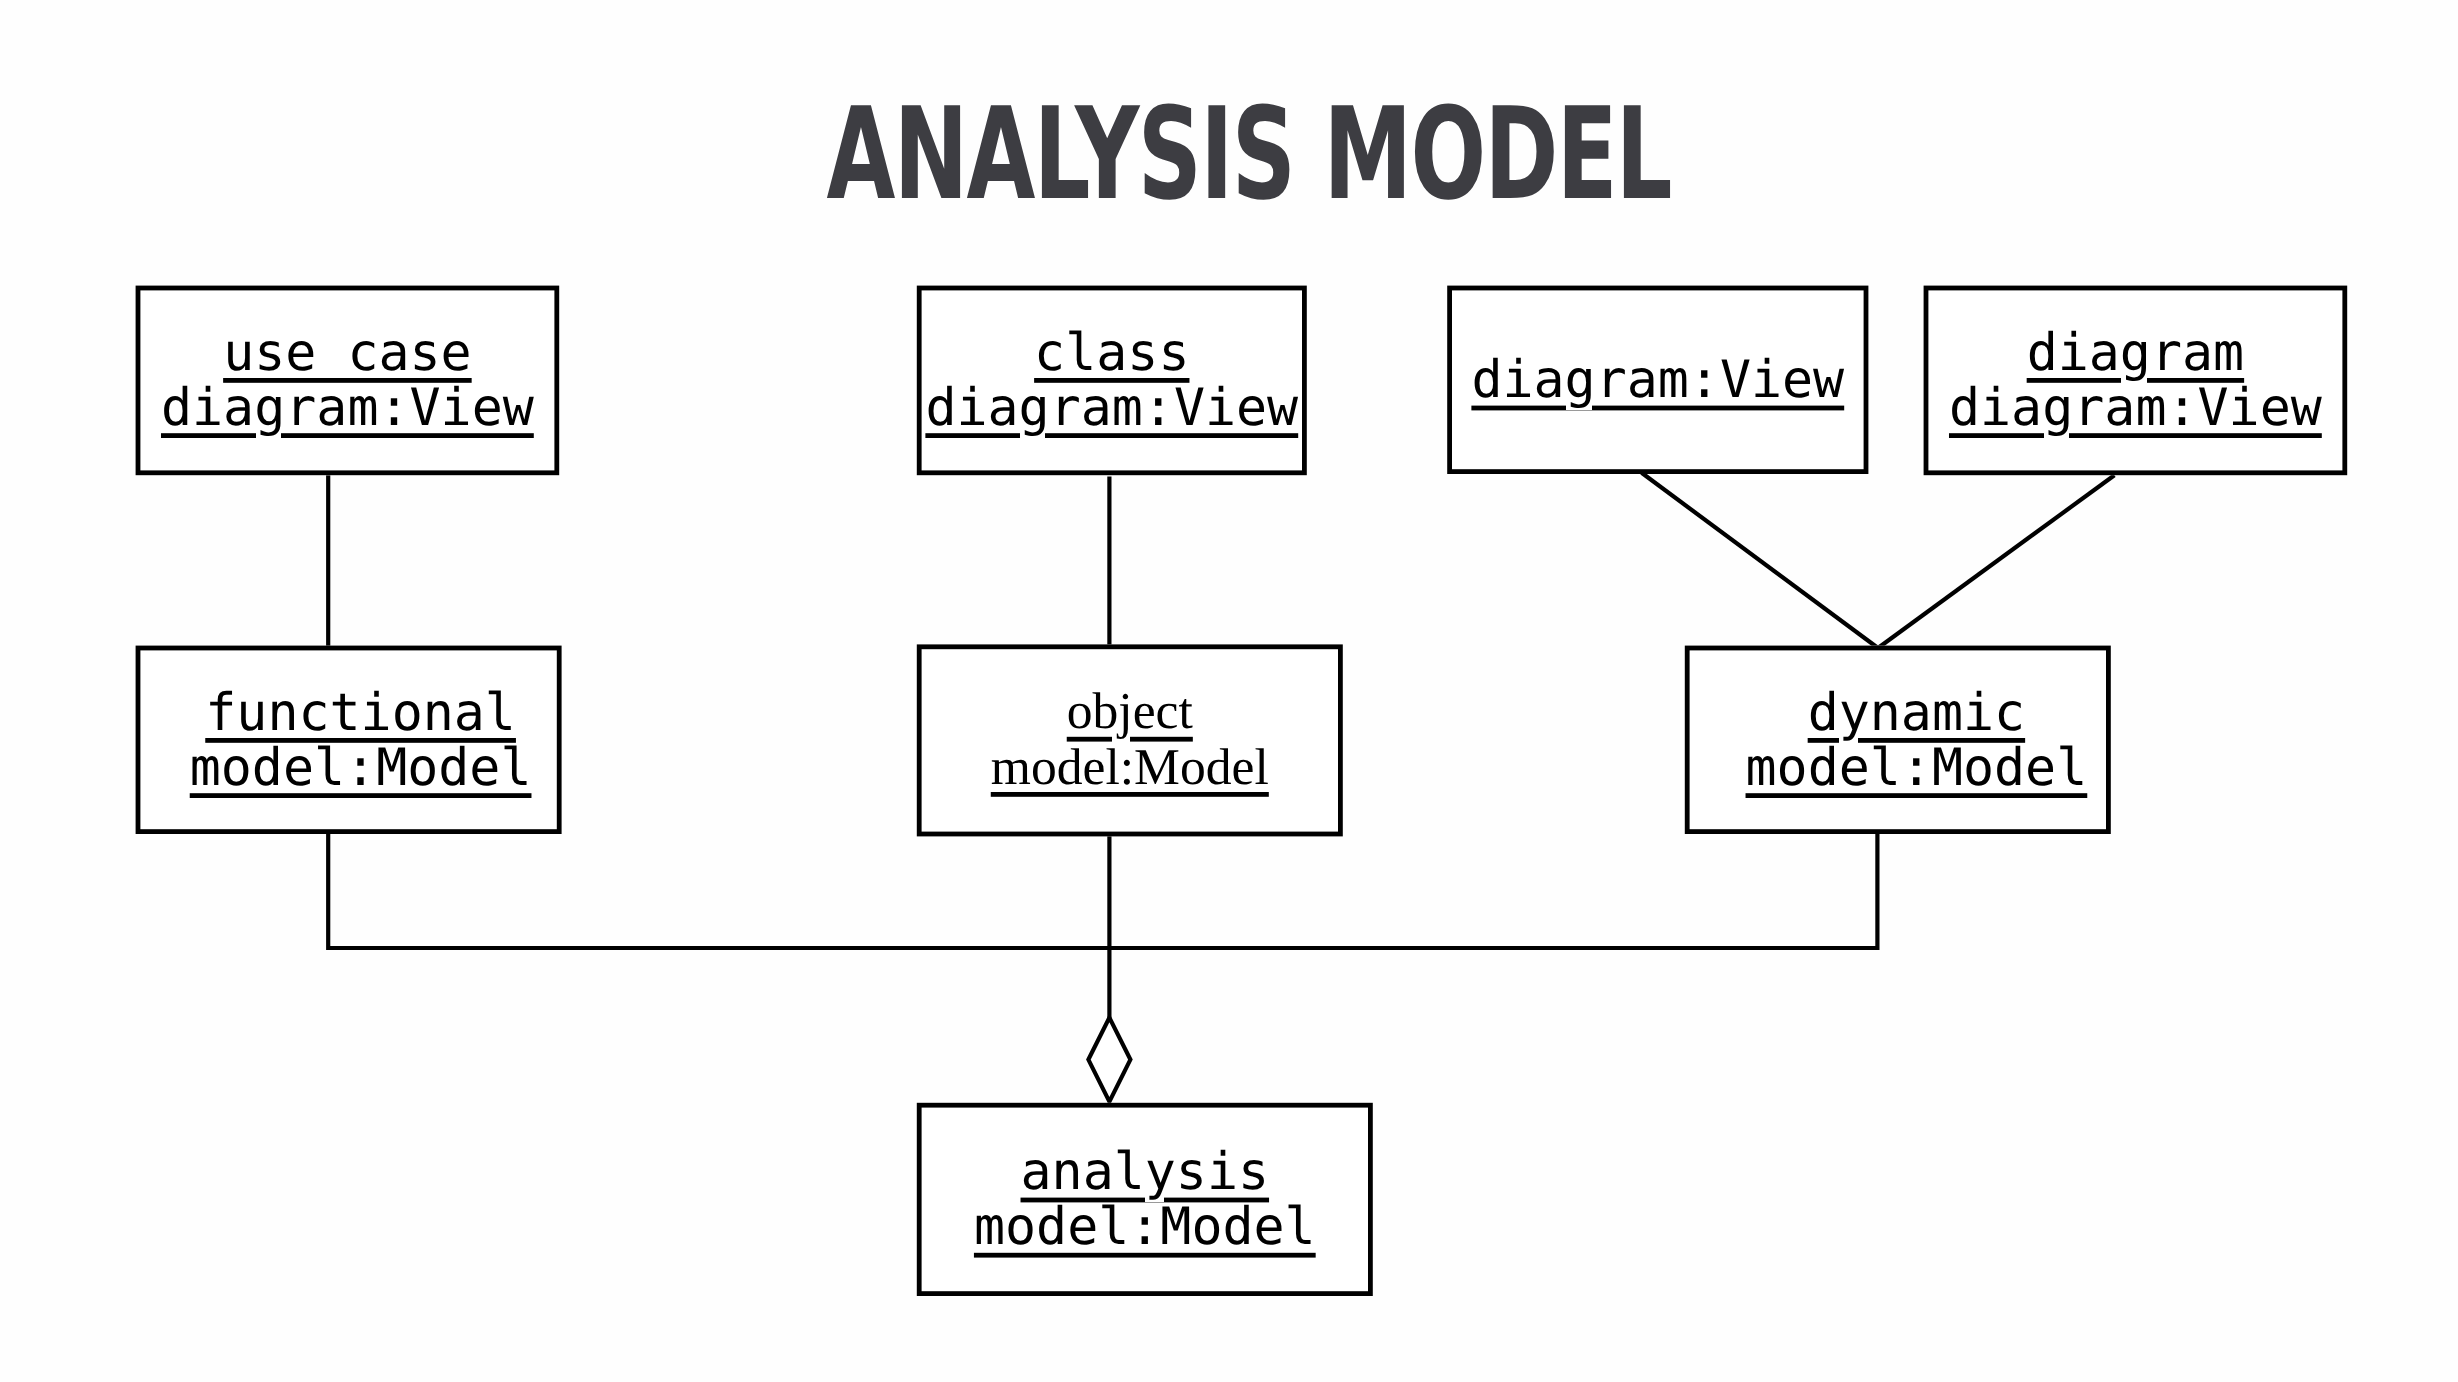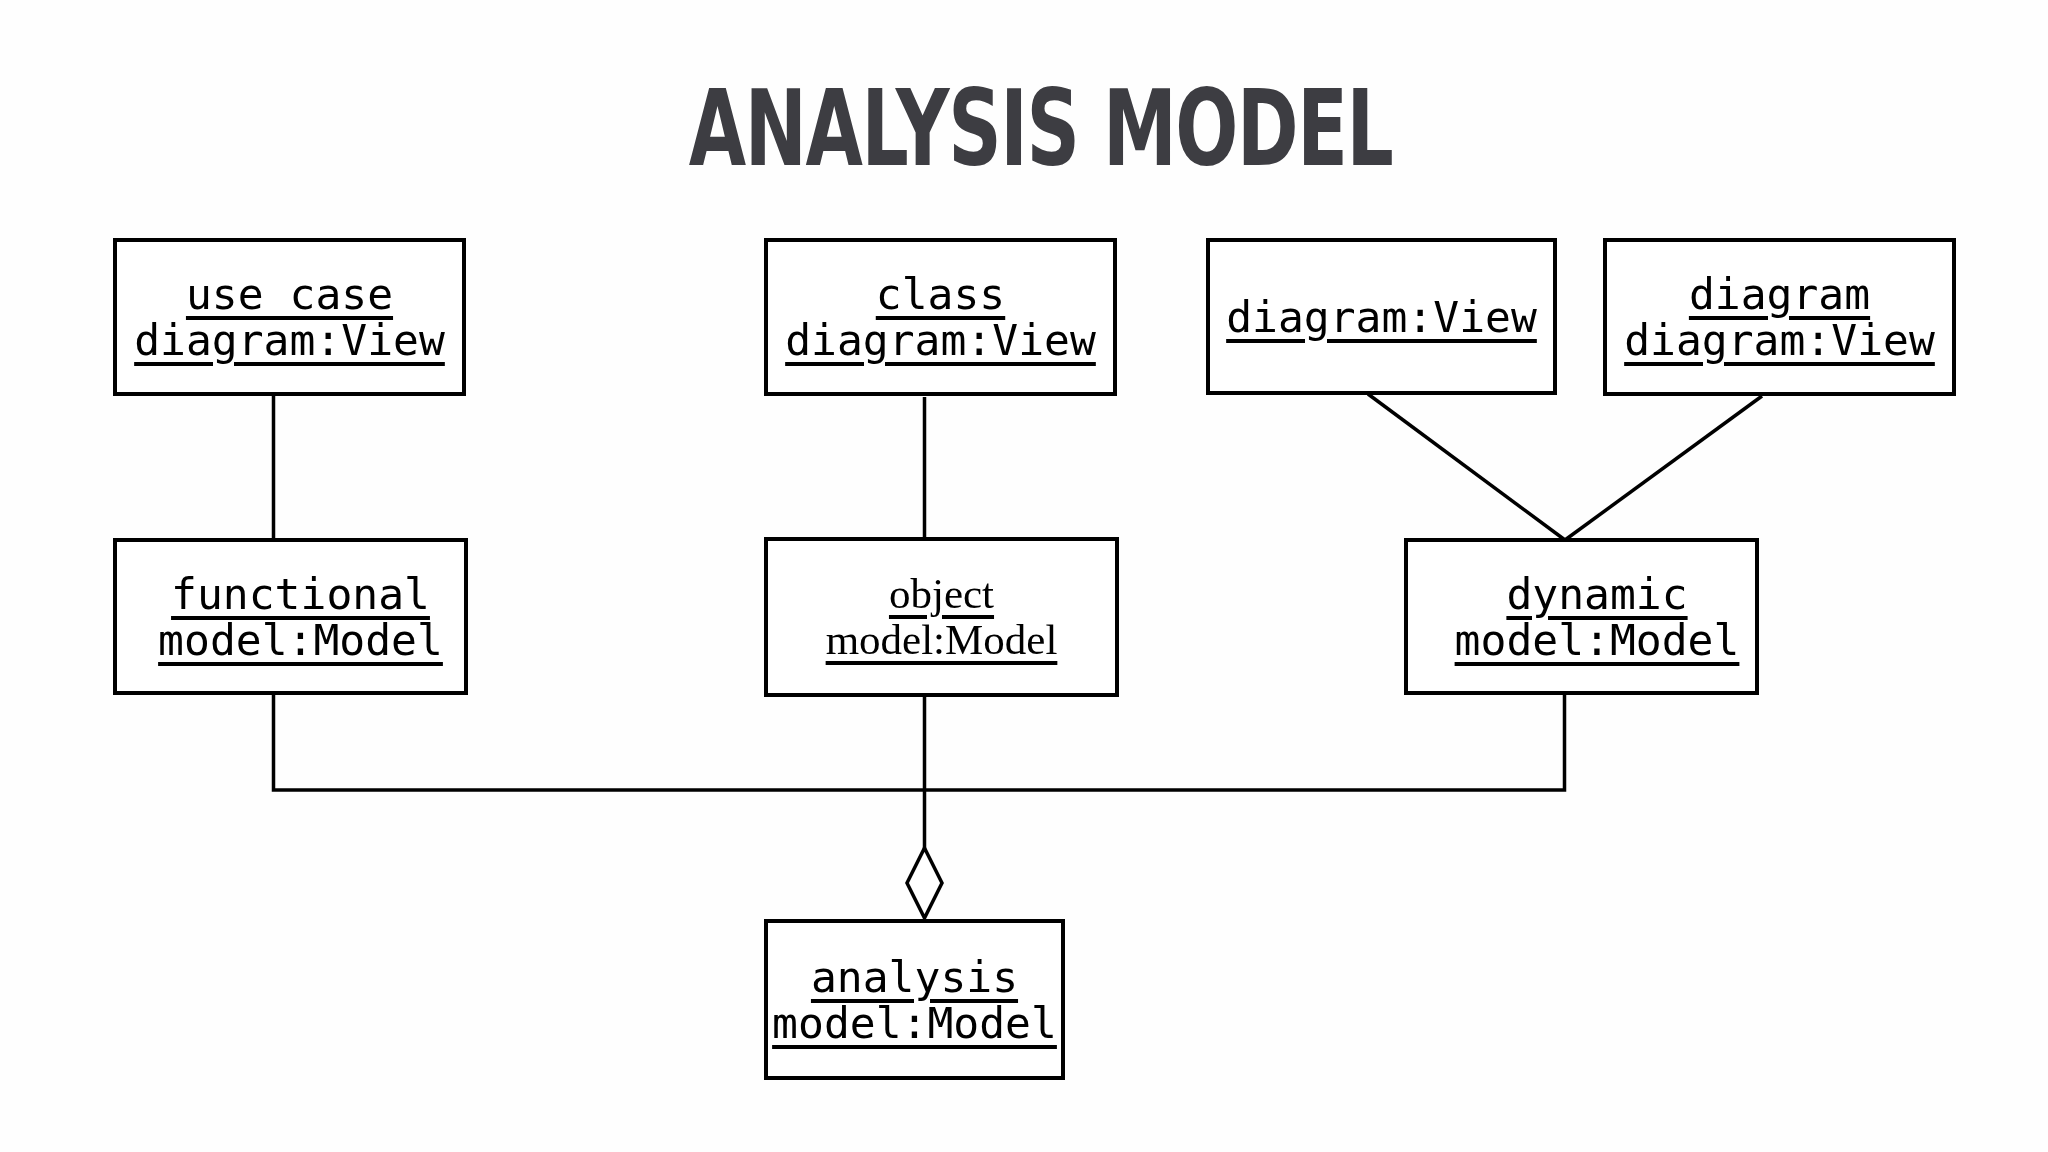--- a/index.html
+++ b/index.html
@@ -74,21 +74,21 @@
     <line x1="924.5" y1="696" x2="924.5" y2="850"></line>
 
     <polygon points="924.5,848 942,883 924.5,918 907,883" fill="#ffffff"></polygon>
   </svg>
 
   <div class="node" style="left:97px;top:238px;width:353px;height:158px;">
     <div class="nl">use case</div>
     <div class="nl">diagram:View</div>
   </div>
 
-  <div class="node" style="left:748px;top:238px;width:353px;height:158px;align-items:center;">
+  <div class="node" style="left:748px;top:238px;width:325px;height:158px;align-items:center;">
     <div class="nl">class</div>
     <div class="nl">diagram:View</div>
   </div>
 
   <div class="node" style="left:1190px;top:238px;width:351px;height:157px;">
     <div class="nl">diagram:View</div>
   </div>
 
   <div class="node" style="left:1587px;top:238px;width:353px;height:158px;">
     <div class="nl">diagram</div>
@@ -103,18 +103,18 @@
   <div class="node" style="left:748px;top:537px;width:355px;height:160px;font-family:Liberation Serif, serif;">
     <div class="nl">object</div>
     <div class="nl">model:Model</div>
   </div>
 
   <div class="node" style="left:1388px;top:538px;width:355px;height:157px;padding-left:31px;">
     <div class="nl">dynamic</div>
     <div class="nl">model:Model</div>
   </div>
 
-  <div class="node" style="left:748px;top:919px;width:301px;height:161px;text-align:right;">
+  <div class="node" style="left:748px;top:919px;width:380px;height:161px;text-align:right;">
     <div class="nl">analysis</div>
     <div class="nl">model:Model</div>
   </div>
 
 </div>
 
 </body></html>

